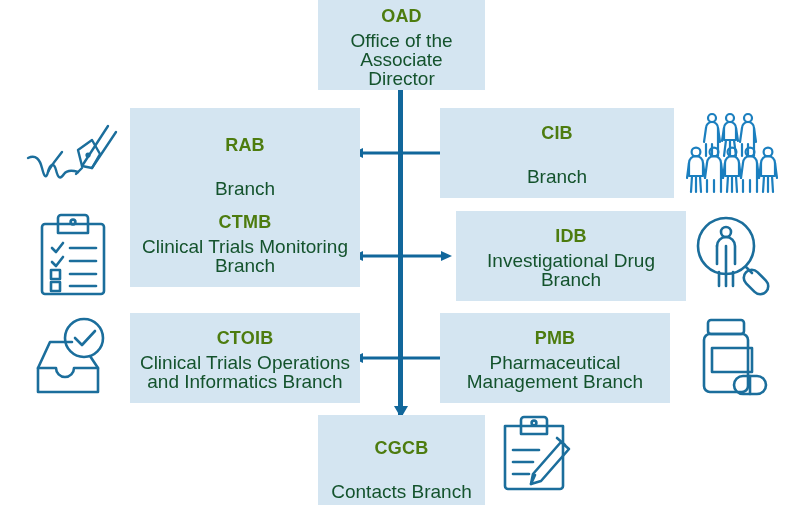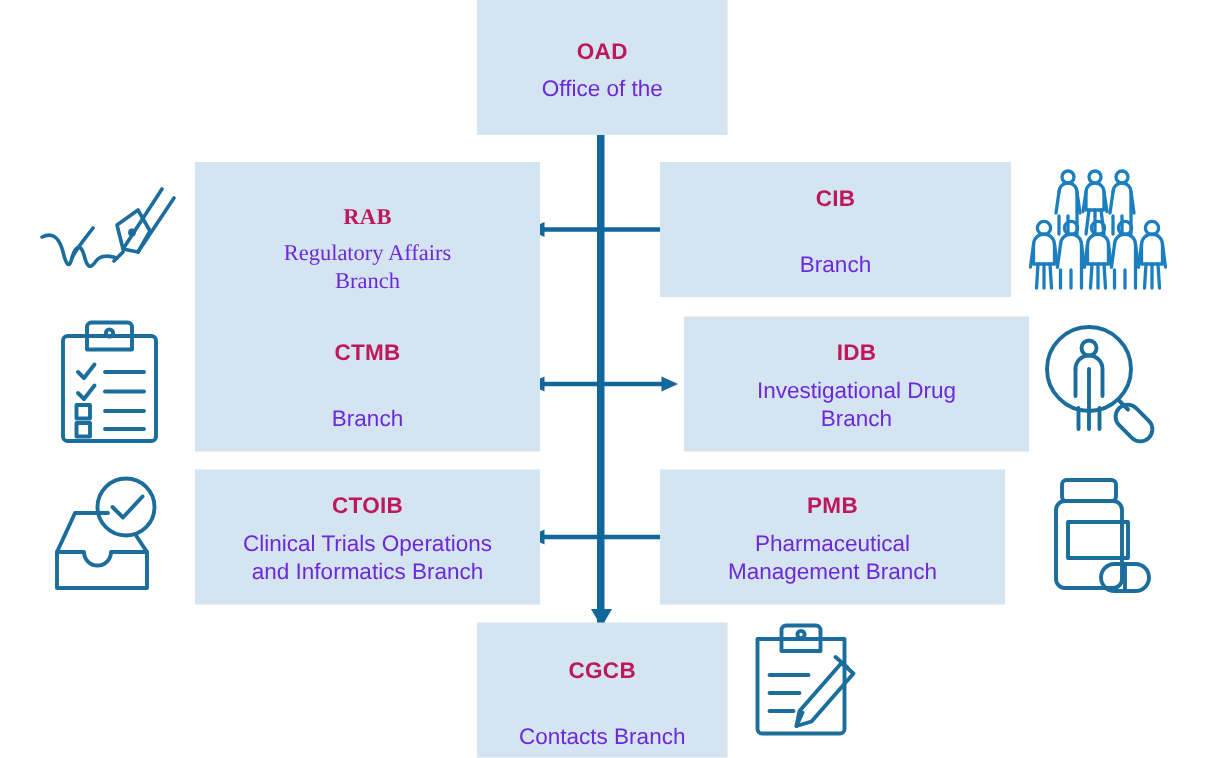--- a/index.html
+++ b/index.html
@@ -18,38 +18,38 @@
     background:#d4e5f1;
     display:flex;
     flex-direction:column;
     align-items:center;
     justify-content:center;
     text-align:center;
     box-sizing:border-box;
     padding:4px 8px;
   }
   .node .code{
-    color:#be185d;
+    color:#4d7c0f;
     font-weight:bold;
-    font-size:15px;
+    font-size:18px;
     line-height:26px;
     letter-spacing:0.2px;
     margin-bottom:2px;
   }
   .node .name{
-    color:#6d28d9;
-    font-size:15px;
+    color:#14532d;
+    font-size:19px;
     line-height:19px;
     font-weight:normal;
   }
 
   #node-oad   {left:318px; top:0px;   width:167px; height:90px;}
-  #node-rab   {left:130px; top:108px; width:230px; height:114px;font-family:Liberation Serif, serif;}
+  #node-rab   {left:130px; top:108px; width:230px; height:114px;}
   #node-cib   {left:440px; top:108px; width:234px; height:90px;}
-  #node-ctmb  {left:130px; top:211px; width:230px; height:90px;}
+  #node-ctmb  {left:130px; top:197px; width:230px; height:90px;}
   #node-idb   {left:456px; top:211px; width:230px; height:90px;}
   #node-ctoib {left:130px; top:313px; width:230px; height:90px;}
   #node-pmb   {left:440px; top:313px; width:230px; height:90px;}
   #node-cgcb  {left:318px; top:415px; width:167px; height:106px;}
 
   
   .trunk{
     position:absolute;
     left:398px;
     top:90px;
@@ -105,43 +105,44 @@
   <div id="arrow-down">
     <svg width="30" height="30" viewBox="0 0 30 30">
       <polygon points="15,28 8,16 22,16" fill="#11679b"></polygon>
     </svg>
   </div>
 
   <div class="node" id="node-oad">
     <div class="code">OAD</div>
     <div class="name">
       <span>Office of the</span><br>
+      <span>Associate Director</span>
     </div>
   </div>
 
   <div class="node" id="node-rab">
     <div class="code">RAB</div>
     <div class="name">
-      <span>Regulatory Affairs</span><br>
+      <br>
       <span>Branch</span>
     </div>
   </div>
 
   <div class="node" id="node-cib">
     <div class="code">CIB</div>
     <div class="name">
       <br>
       <span>Branch</span>
     </div>
   </div>
 
   <div class="node" id="node-ctmb">
     <div class="code">CTMB</div>
     <div class="name">
-      <br>
+      <span>Clinical Trials Monitoring</span><br>
       <span>Branch</span>
     </div>
   </div>
 
   <div class="node" id="node-idb">
     <div class="code">IDB</div>
     <div class="name">
       <span>Investigational Drug</span><br>
       <span>Branch</span>
     </div>

